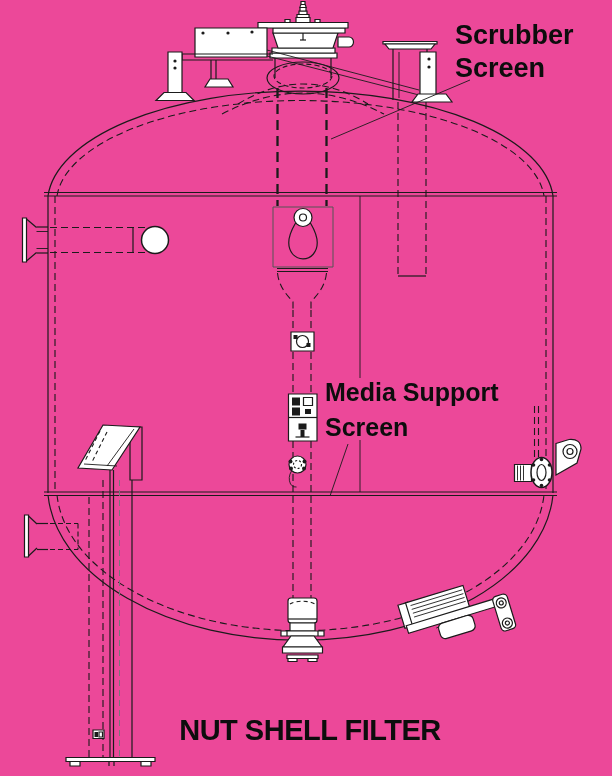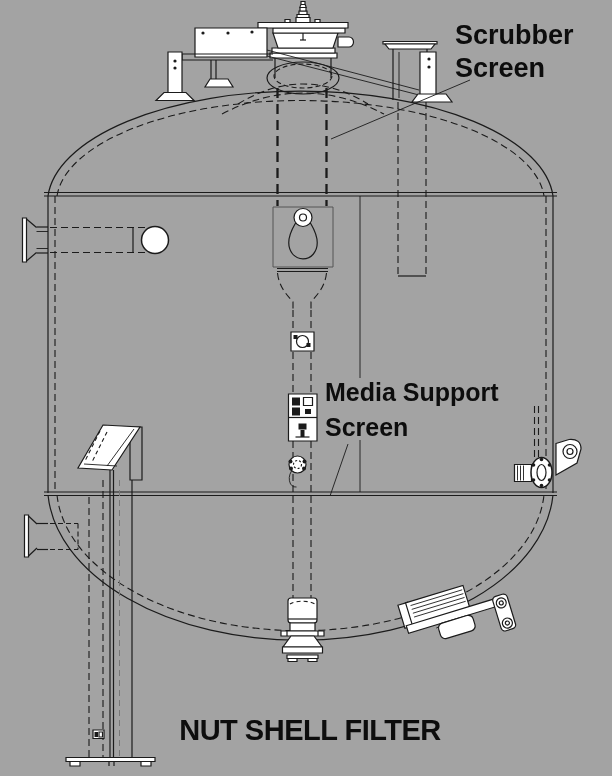--- a/index.html
+++ b/index.html
@@ -1,16 +1,16 @@
 <!DOCTYPE html>
 <html><head>
 <meta charset="utf-8">
 <style>
   html,body{margin:0;padding:0;background:#ffffff;}
-  .stage{position:relative;width:612px;height:776px;background:#a3a3a3;overflow:hidden;
+  .stage{position:relative;width:612px;height:776px;background:#ec4899;overflow:hidden;
          font-family:"Liberation Sans", sans-serif;}
   svg{position:absolute;left:0;top:0;}
   svg *{vector-effect:non-scaling-stroke;}
   .ln{stroke:#1b1b1b;stroke-width:1.2;fill:none;}
   .ln-thin{stroke:#1b1b1b;stroke-width:0.9;fill:none;}
   .ln-w{stroke:#1b1b1b;stroke-width:1.2;fill:#ffffff;}
   .hid{stroke:#1b1b1b;stroke-width:1.1;fill:none;stroke-dasharray:7 4;}
   .hid-b{stroke:#1b1b1b;stroke-width:2.3;fill:none;stroke-dasharray:10 6;}
   .hid-g{stroke:#777777;stroke-width:1;fill:none;stroke-dasharray:6 4;}
   .dk{fill:#1b1b1b;stroke:none;}

